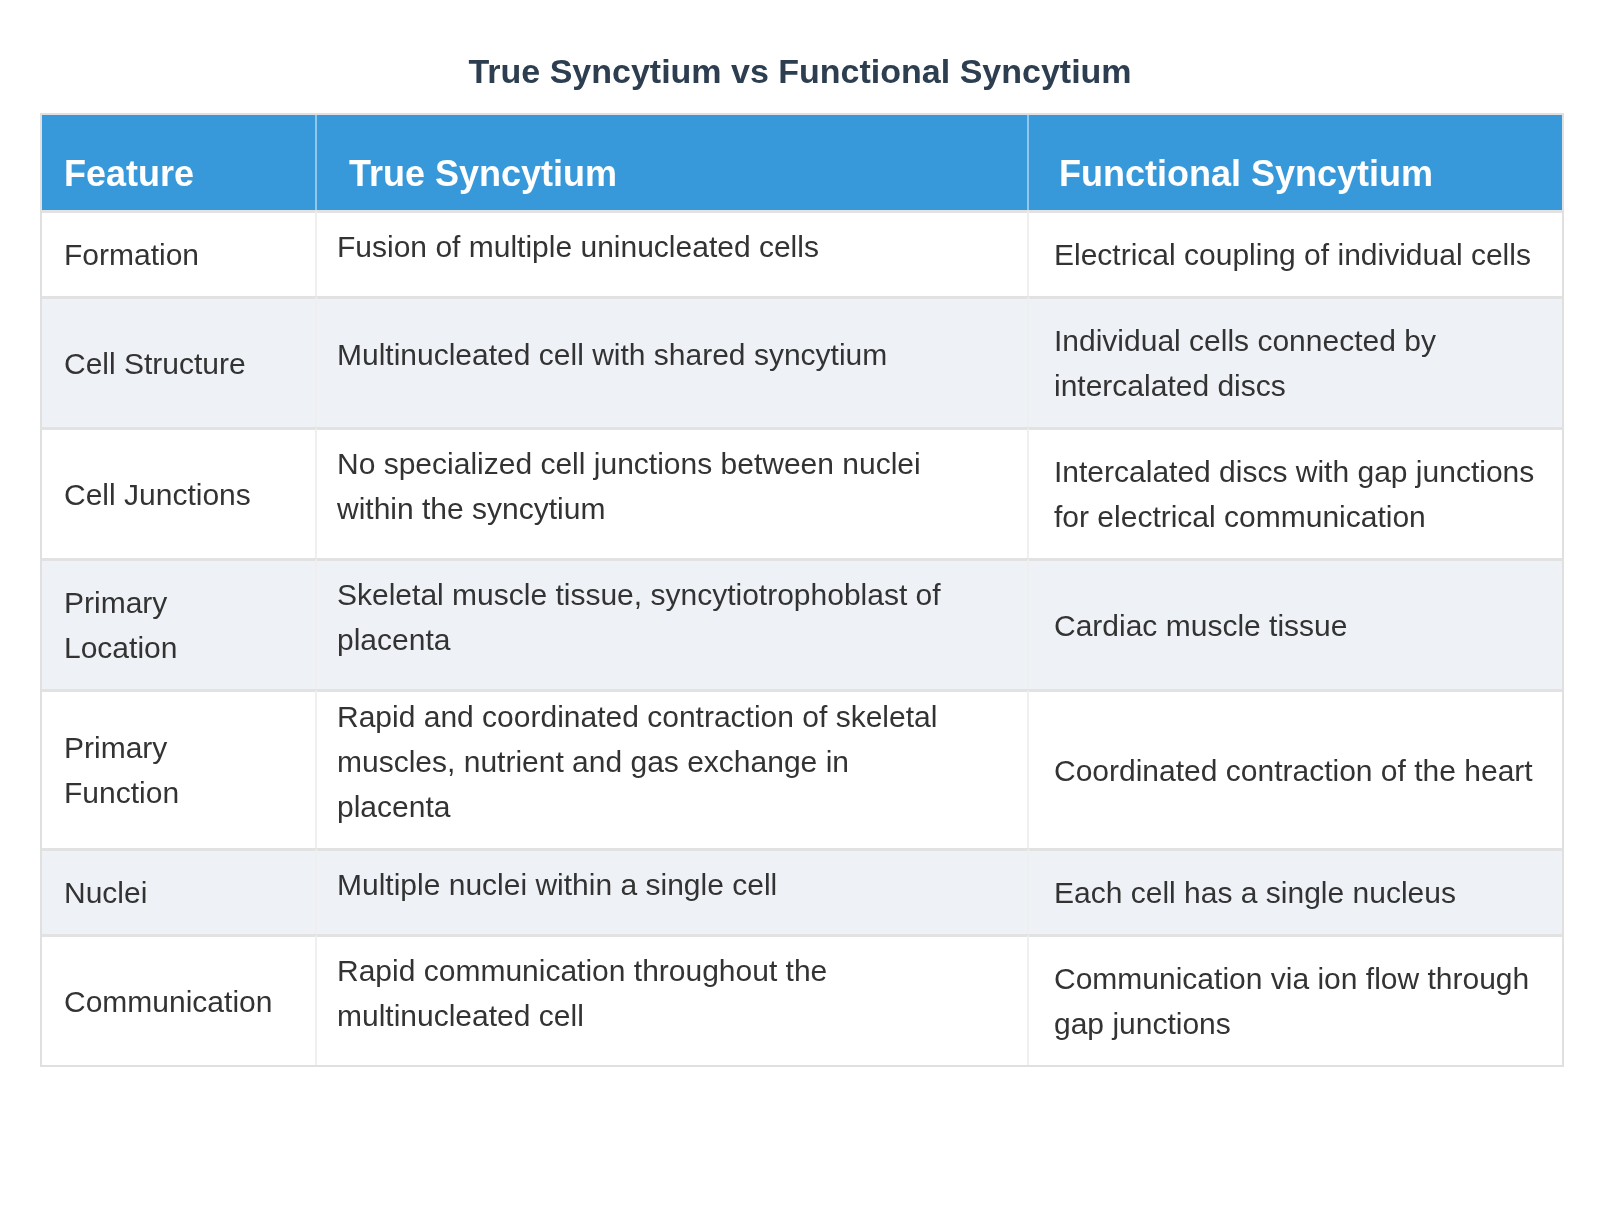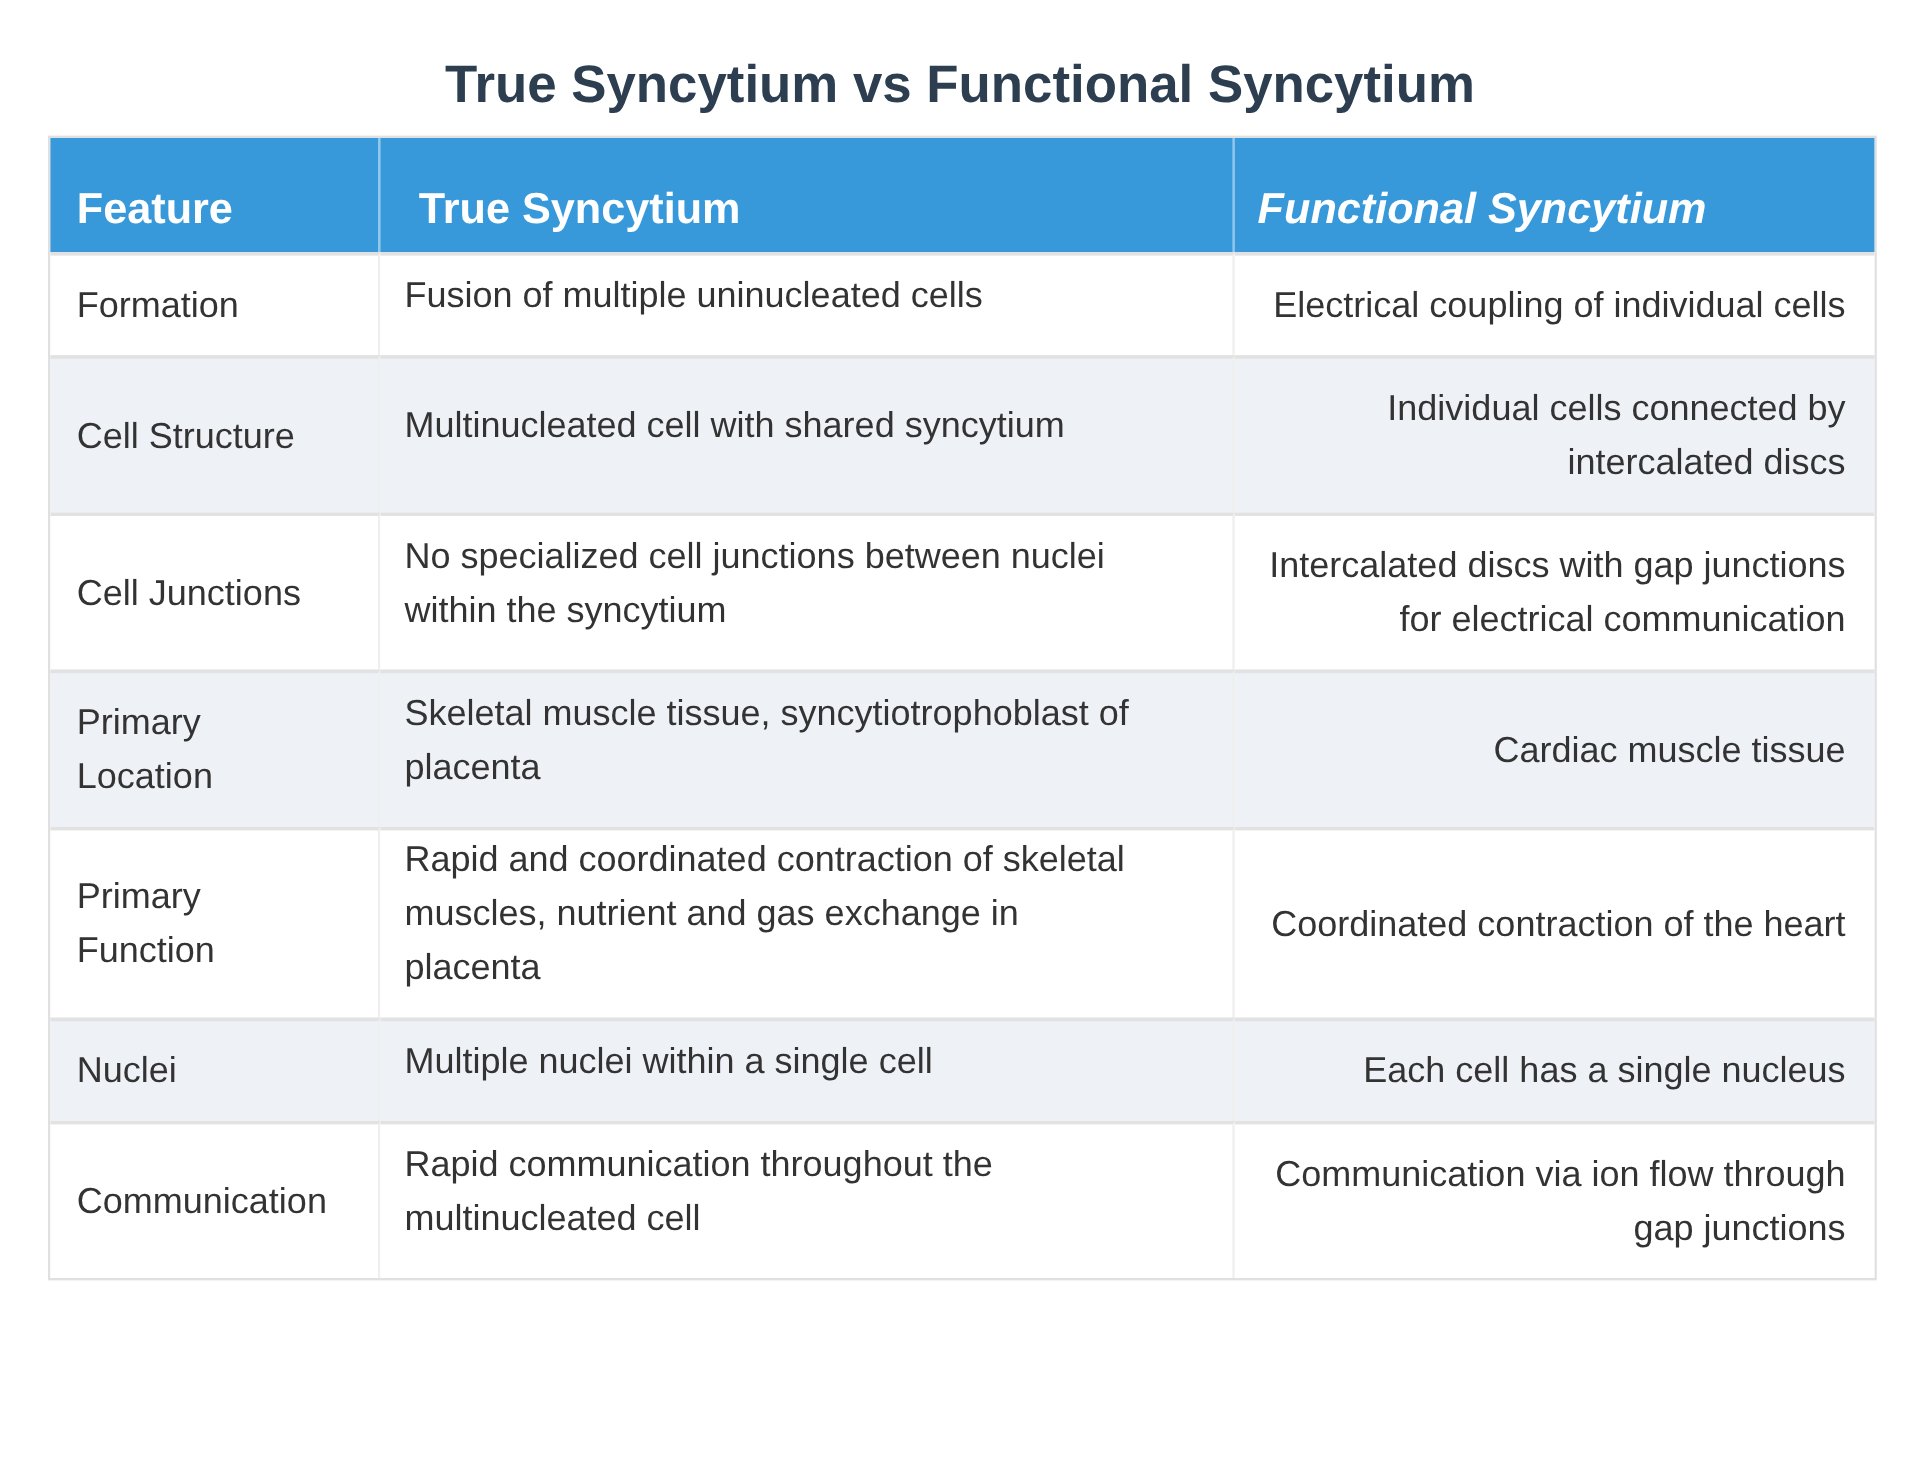--- a/index.html
+++ b/index.html
@@ -14,21 +14,21 @@
     font-family: "Liberation Sans", "DejaVu Sans", sans-serif;
     color: var(--text, #333333);
   }
   .page {
     width: 1520px;
     margin: 0 40px;
   }
   h1.title {
     margin: 42px 0 13px 0;
     text-align: center;
-    font-size: 44px;
+    font-size: 34px;
     line-height: 58px;
     font-weight: 700;
     color: var(--title, #2c3e50);
   }
   table.comparison {
     width: 1520px;
     table-layout: fixed;
     border-spacing: 0;
     border: 2px solid var(--outer-border, #e0e0e0);
     background: #ffffff;
@@ -41,36 +41,36 @@
     color: var(--header-text, #ffffff);
     font-size: 36px;
     font-weight: 700;
     line-height: 33px;
     text-align: left;
     vertical-align: bottom;
     padding: 42px 24px 20px 22px;
     border-right: 2px solid rgba(255,255,255,0.45);
   }
   th:nth-child(2) { padding-left: 32px; }
-  th:nth-child(3) { padding-left: 19px; font-style: italic; }
+  th:nth-child(3) { padding-left: 30px; }
   th:last-child { border-right: none; }
   td {
     font-size: 30px;
     line-height: 45px;
     vertical-align: middle;
     background: #ffffff;
     border-top: 3px solid var(--row-border, #e2e2e2);
     border-right: 2px solid var(--divider, #efefef);
     padding: 19px 24px;
     word-wrap: normal;
   }
   td:last-child { border-right: none; }
   td:nth-child(1) { padding: 19px 48px 19px 22px; }
   td:nth-child(2) { padding: 2px 64px 19px 20px; }
-  td:nth-child(3) { padding: 19px 24px 19px 25px; text-align: right; }
+  td:nth-child(3) { padding: 19px 24px 19px 25px; }
   tbody tr:nth-child(even) td {
     background: var(--row-alt-bg, #eef1f6);
   }
 </style>
 </head>
 <body>
 
 <div class="page">
   <h1 class="title">True Syncytium vs Functional Syncytium</h1>
 

